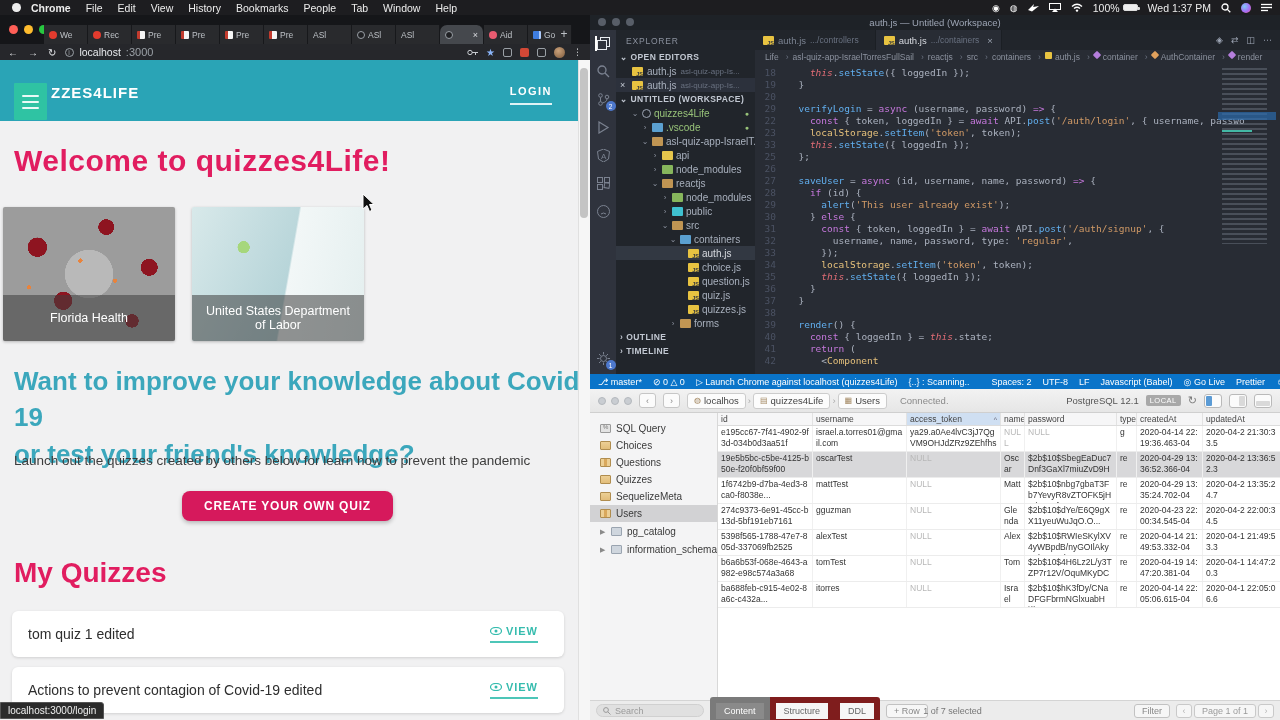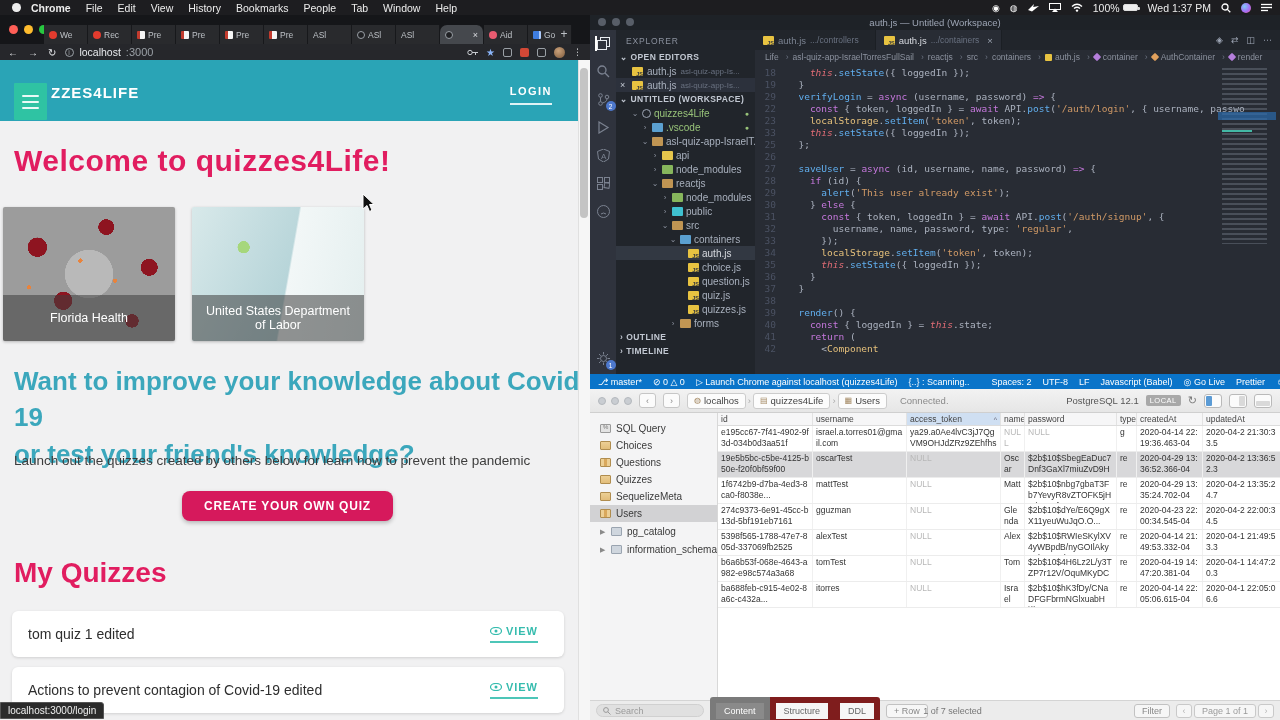--- a/index.html
+++ b/index.html
@@ -113,21 +113,21 @@
   .ti.js::after{content:"JS";position:absolute;right:0;bottom:-1px;font-size:5.5px;font-weight:bold;color:#32363d}
   .editor{flex:1;display:flex;flex-direction:column;overflow:hidden}
   .etabs{height:20px;background:#21252b;display:flex;align-items:stretch;font-size:9.5px}
   .etab{display:flex;align-items:center;gap:4px;padding:0 8px;color:#7a8290;border-right:1px solid #1b1f24;white-space:nowrap}
   .etab.active{background:#282c34;color:#d7dae0}
   .etab .dir{color:#697180;font-size:8.5px}
   .etab .x{margin-left:4px;color:#9aa2af}
   .etabspace{flex:1}
   .eicons{display:flex;align-items:center;gap:8px;padding:0 8px;color:#9da5b4;font-size:9px}
   .crumbs{height:14px;background:#282c34;display:flex;align-items:center;padding-left:10px;font-size:8.5px;color:#8b919e;white-space:nowrap;overflow:hidden}
-  .crumb{display:flex;align-items:center;gap:3px}
+  .crumb{display:flex;align-items:flex-start;gap:3px}
   .crumb:not(:last-of-type)::after{content:"›";margin:0 4px;color:#6b7280}
   .ci{display:none;width:7px;height:7px;border-radius:1px}
   .ci.js{display:inline-block;background:#e8c341}
   .ci.sym-purple{display:inline-block;background:#b57edc;transform:rotate(45deg);width:6px;height:6px}
   .ci.sym-orange{display:inline-block;background:#e0a05c;transform:rotate(45deg);width:6px;height:6px}
   .codewrap{position:relative;flex:1;background:#282c34;overflow:hidden;padding-top:3px}
   .cl{display:flex;height:12px;line-height:12px;font-family:"DejaVu Sans Mono",monospace;font-size:9.5px;white-space:pre}
   .ln{width:32px;flex:none;text-align:right;padding-right:11px;color:#4b5263}
   .tx{color:#abb2bf}
   .cs{color:#d19a66}.ck{color:#c678dd}.cth{color:#e06c75;font-style:italic}.co{color:#e5c07b}.cf{color:#61afef}
@@ -745,20 +745,24 @@
               <div class="cl">
                 <span class="ln">18</span>
                 <span class="tx">    <i class="cth">this</i>.<i class="cf">setState</i>({ loggedIn });</span>
               </div>
 
               <div class="cl">
                 <span class="ln">19</span>
                 <span class="tx">  }</span>
               </div>
 
+              <div class="cl">
+                <span class="ln">20</span>
+                <span class="tx"></span>
+              </div>
 
               <div class="cl">
                 <span class="ln">29</span>
                 <span class="tx">  <i class="cf">verifyLogin</i> = <i class="ck">async</i> (username, password) <i class="ck">=&gt;</i> {</span>
               </div>
 
               <div class="cl">
                 <span class="ln">22</span>
                 <span class="tx">    <i class="ck">const</i> { token, loggedIn } = <i class="ck">await</i> API.<i class="cf">post</i>(<i class="cs">'/auth/login'</i>, { username, passwo</span>
               </div>

